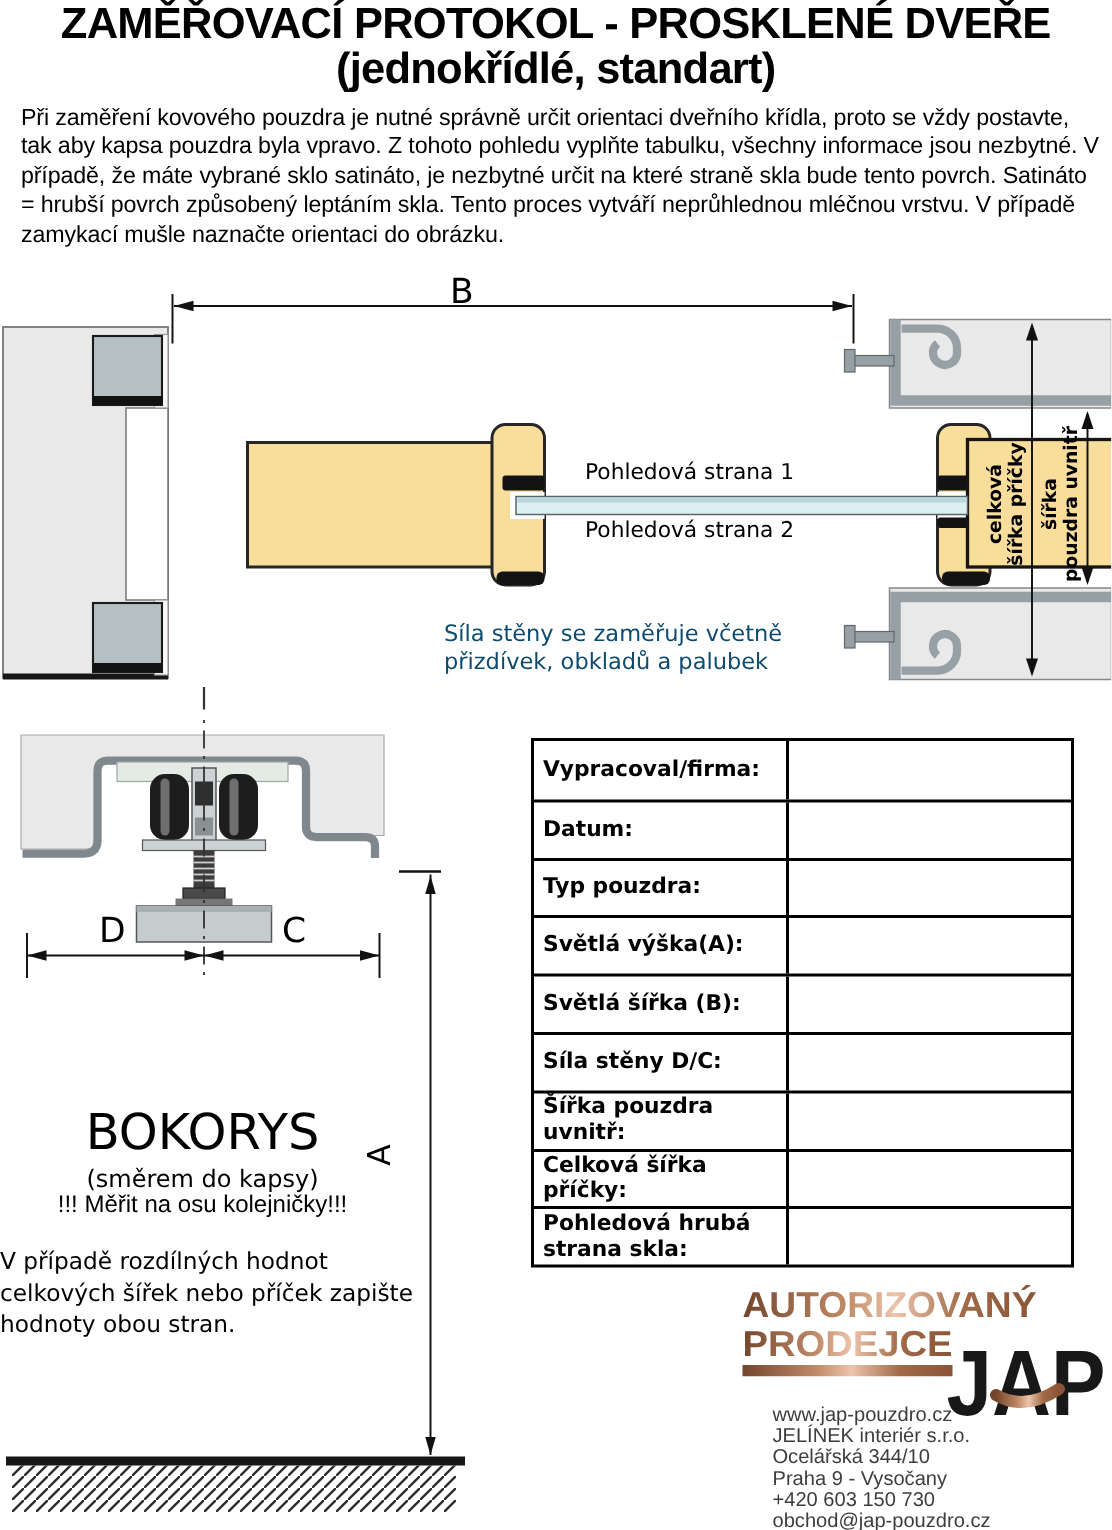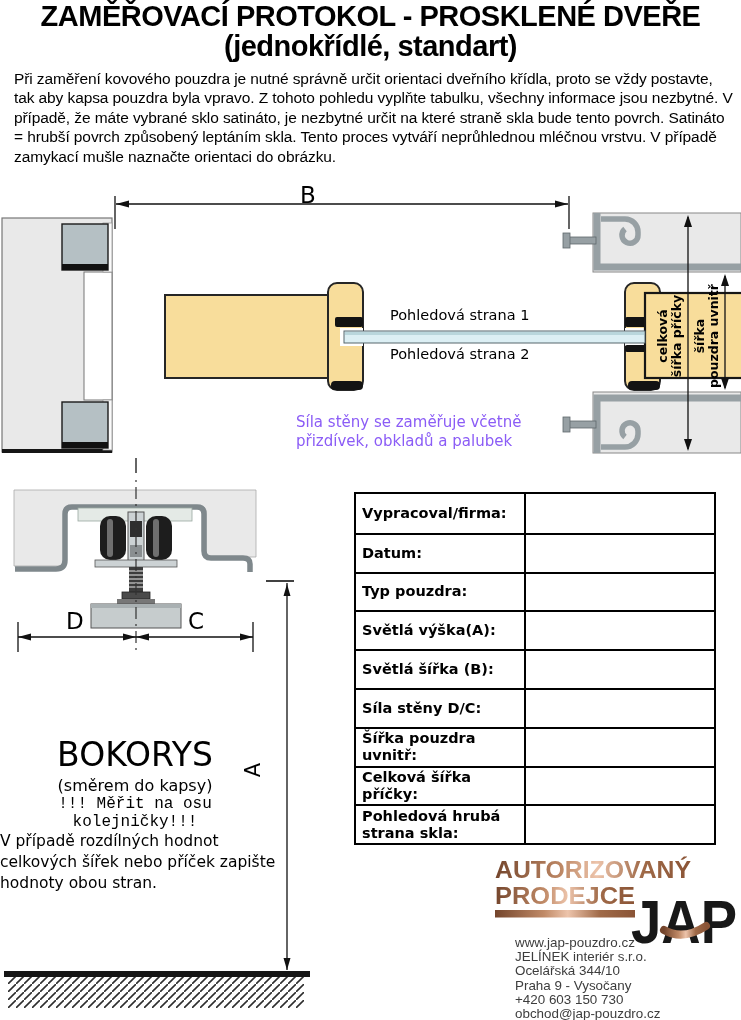--- a/index.html
+++ b/index.html
@@ -9,31 +9,31 @@
   .title { position:absolute; left:0; top:1px; width:741px; text-align:center;
            font-weight:bold; font-size:29px; line-height:30px; letter-spacing:-0.5px;
            font-family:"Liberation Sans", sans-serif; }
   .intro { position:absolute; left:14px; top:69px; width:722px;
            font-size:15.5px; line-height:19.4px; letter-spacing:-0.1px; }
 
   .abs { position:absolute; }
   .dimlabel { font-family:"DejaVu Sans", sans-serif; font-size:23px; }
   .sidelabel { font-family:"DejaVu Sans", sans-serif; font-size:14.5px; }
   .rednote { font-family:"DejaVu Sans", sans-serif; font-size:15px; line-height:19px;
-             color:#8b5cf6; white-space:pre-line; }
+             color:#0c4a6e; white-space:pre-line; }
   .vtext { position:absolute; transform:rotate(-90deg); transform-origin:center;
            font-family:"DejaVu Sans", sans-serif; font-weight:bold; font-size:12.5px;
            line-height:14px; text-align:center; white-space:pre-line; }
 
   .bokorys-title { position:absolute; left:20px; top:735px; width:230px; text-align:center;
                    font-family:"DejaVu Sans", sans-serif; font-size:33px; }
   .bokorys-sub   { position:absolute; left:0px;  top:776px; width:270px; text-align:center;
                    font-family:"DejaVu Sans", sans-serif; font-size:16px; }
   .bokorys-warn  { position:absolute; left:0px;  top:795px; width:270px; text-align:center;
-                   font-family:Liberation Mono, monospace; font-size:16px; }
+                   font-family:Liberation Sans, sans-serif; font-size:16px; }
   .bokorys-note  { position:absolute; left:0px;  top:831px; width:290px; 
                    font-family:"DejaVu Sans", sans-serif; font-size:15.5px; line-height:21px;
                    white-space:pre-line; }
   .a-label { position:absolute; left:246px; top:758px; transform:rotate(-90deg);
              font-family:"DejaVu Sans", sans-serif; font-size:21px; }
 
   .mtable { position:absolute; left:354px; top:492px; width:358px; border:2px solid #000; }
   .mrow   { display:flex; height:38.8px; box-sizing:border-box; border-top:2px solid #000; }
   .mrow:first-child { border-top:none; }
   .mlabel { width:159px; border-right:2px solid #000; display:flex; align-items:center;

